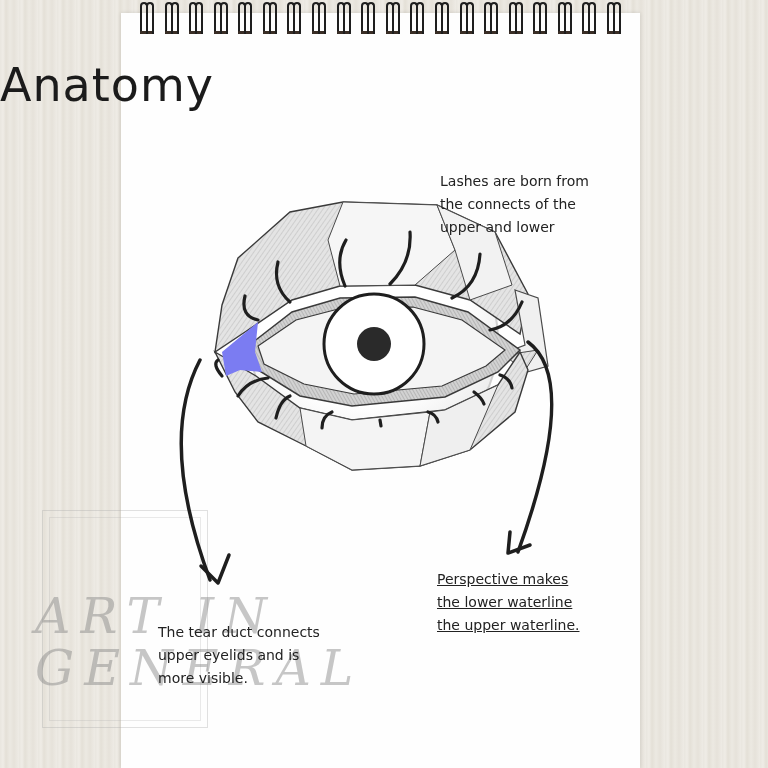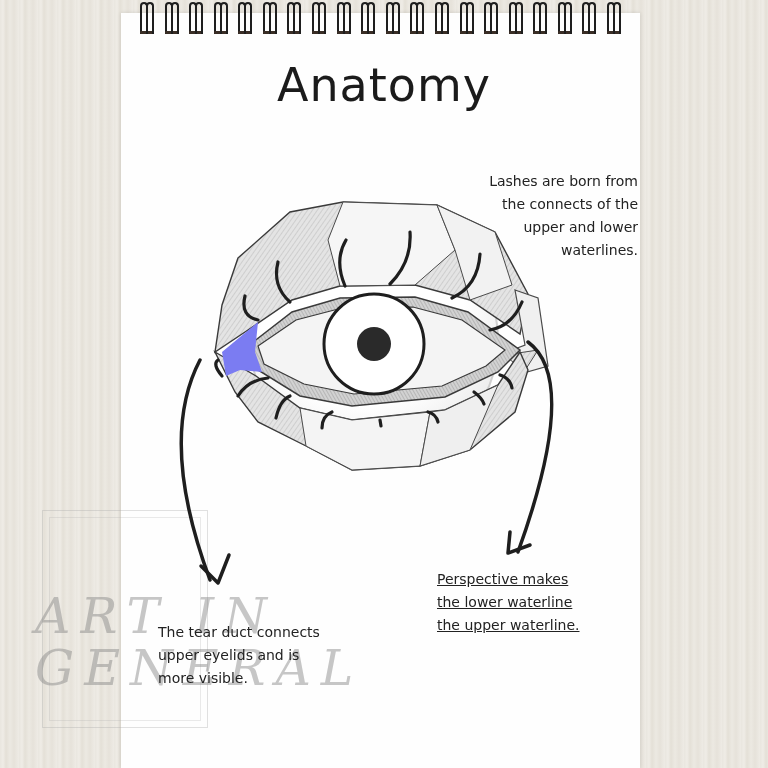--- a/index.html
+++ b/index.html
@@ -17,27 +17,27 @@
   .ring { width:13px; height:34px; position:relative; }
   .ring::before, .ring::after {
     content:""; position:absolute; top:2px; width:4px; height:30px;
     border:2px solid #1e1e1e; border-bottom:none; border-radius:4px 4px 0 0;
     background:transparent;
   }
   .ring::before { left:0; }
   .ring::after { left:6px; }
   .ring .base { position:absolute; left:0; bottom:0; width:13px; height:3px; background:#3a2e26; border-radius:1px; }
   .title {
-    position:absolute; left:0; width:768px; top:58px; text-align:center;
+    position:absolute; left:0; width:768px; top:58px; text-align:left;
     font-size:46px; color:#1b1b1b; font-family:"DejaVu Sans", sans-serif; font-weight:400;
     letter-spacing:1px;
   }
   .note { position:absolute; font-size:14px; line-height:23px; color:#222; font-family:"DejaVu Sans", sans-serif; }
   .note div { white-space:nowrap; }
-  .note-lashes { left:456px; top:170px; width:182px; text-align:right; }
+  .note-lashes { left:440px; top:170px; width:182px; }
   .note-tear { left:158px; top:621px; }
   .note-persp { left:437px; top:568px;text-decoration:underline; }
   .watermark {
     position:absolute; left:42px; top:510px; width:164px; height:216px;
     border:1px solid rgba(170,170,170,0.35);
   }
   .watermark .inner { position:absolute; left:6px; top:6px; right:6px; bottom:6px; border:1px solid rgba(170,170,170,0.25); }
   .wm-text {
     position:absolute; left:35px; font-family:"DejaVu Serif", serif; color:rgba(130,130,130,0.45);
     font-size:49px; letter-spacing:10px; font-weight:300; white-space:nowrap;font-style:italic;
@@ -190,21 +190,20 @@
     <path d="M201,566 L218,583 L229,555"></path>
     <path d="M528,342 Q580,380 518,552"></path>
     <path d="M510,532 L508,553 L530,545"></path>
   </g>
 </svg>
 
 <div class="note note-lashes">
   <div>Lashes are born from</div>
   <div>the connects of the</div>
   <div>upper and lower</div>
-  <div>waterlines.</div>
 </div>
 
 <div class="note note-tear">
   <div>The tear duct connects</div>
   <div>upper eyelids and is</div>
   <div>more visible.</div>
 </div>
 
 <div class="note note-persp">
   <div>Perspective makes</div>

